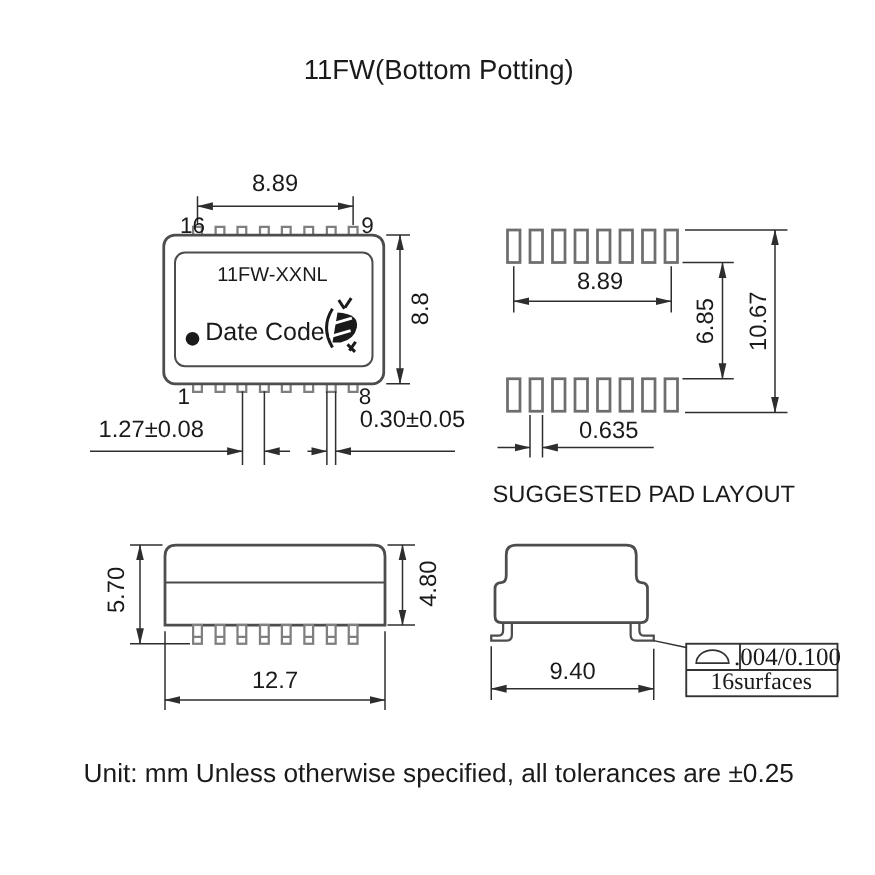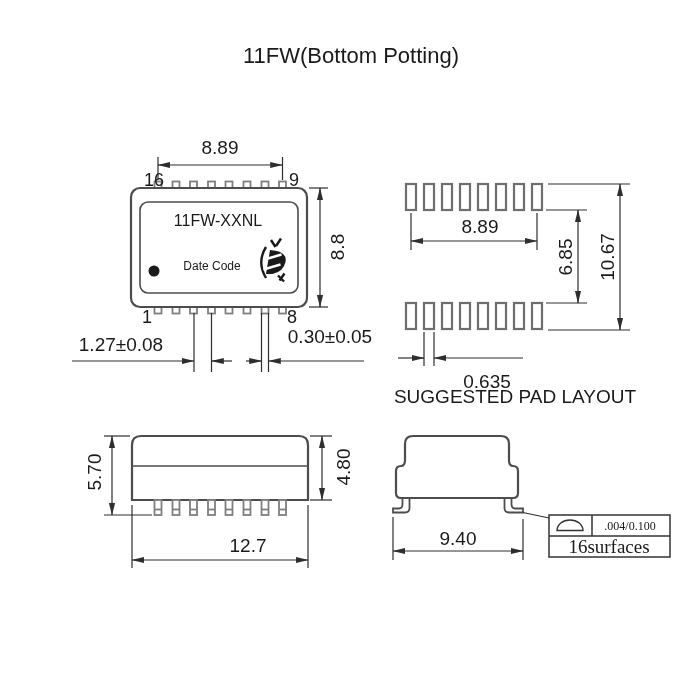--- a/index.html
+++ b/index.html
@@ -4,21 +4,21 @@
 <style>
   html,body{margin:0;padding:0;background:#ffffff;}
   #stage{
     position:relative;width:700px;height:696px;background:#ffffff;
     font-family:"Liberation Sans", sans-serif;color:#1a1a1a;overflow:hidden;
   }
   #lineart{position:absolute;left:0;top:0;}
   .lbl{position:absolute;transform:translate(-50%,-50%);white-space:nowrap;color:#1a1a1a;line-height:1;}
   .rot{transform:translate(-50%,-50%) rotate(-90deg);}
   .fs22{font-size:22px;} .fs24{font-size:16px;} .fs19{font-size:19px;}
-  .fs18{font-size:18px;} .fs15{font-size:12px;} .fs21{font-size:21px;}
+  .fs18{font-size:18px;} .fs15{font-size:20px;} .fs21{font-size:21px;}
 </style>
 </head>
 <body>
 
 <div id="stage">
 
   <svg id="lineart" width="700" height="700" viewBox="0 0 700 700">
     <defs>
       <marker id="arr" viewBox="0 0 12 7" refX="11.5" refY="3.5" markerWidth="13" markerHeight="7.5" markerUnits="userSpaceOnUse" orient="auto-start-reverse">
         <path d="M0,0.6 L12,3.5 L0,6.4 Z" fill="#2e2e2e"></path>
@@ -211,24 +211,25 @@
   <div class="lbl fs18" style="left:147px;top:317px;">1</div>
   <div class="lbl fs18" style="left:292px;top:317px;">8</div>
   <div class="lbl fs19" style="left:220px;top:147px;">8.89</div>
   <div class="lbl rot fs19" style="left:337px;top:247px;">8.8</div>
   <div class="lbl fs19" style="left:121px;top:344px;">1.27±0.08</div>
   <div class="lbl fs19" style="left:330px;top:336px;">0.30±0.05</div>
 
   <div class="lbl fs19" style="left:480px;top:226px;">8.89</div>
   <div class="lbl rot fs19" style="left:565px;top:257px;">6.85</div>
   <div class="lbl rot fs19" style="left:607px;top:257px;">10.67</div>
-  <div class="lbl fs19" style="left:487px;top:345px;margin-top:36px;">0.635</div>
+  <div class="lbl fs19" style="left:487px;top:345px;">0.635</div>
   <div class="lbl fs19" style="left:515px;top:396px;">SUGGESTED PAD LAYOUT</div>
 
   <div class="lbl rot fs19" style="left:94px;top:472px;">5.70</div>
   <div class="lbl rot fs19" style="left:343px;top:467px;">4.80</div>
-  <div class="lbl fs19" style="left:220px;top:545px;margin-left:28px;">12.7</div>
+  <div class="lbl fs19" style="left:220px;top:545px;">12.7</div>
 
   <div class="lbl fs19" style="left:458px;top:538px;">9.40</div>
   <div class="lbl fs15" style="left:630px;top:526px;font-family:Liberation Serif, serif;">.004/0.100</div>
   <div class="lbl fs19" style="left:609px;top:546px;font-family:Liberation Serif, serif;">16surfaces</div>
 
+  <div class="lbl fs21" style="left:351px;top:619px;">Unit: mm Unless otherwise specified, all tolerances are ±0.25</div>
 </div>
 
 </body></html>

